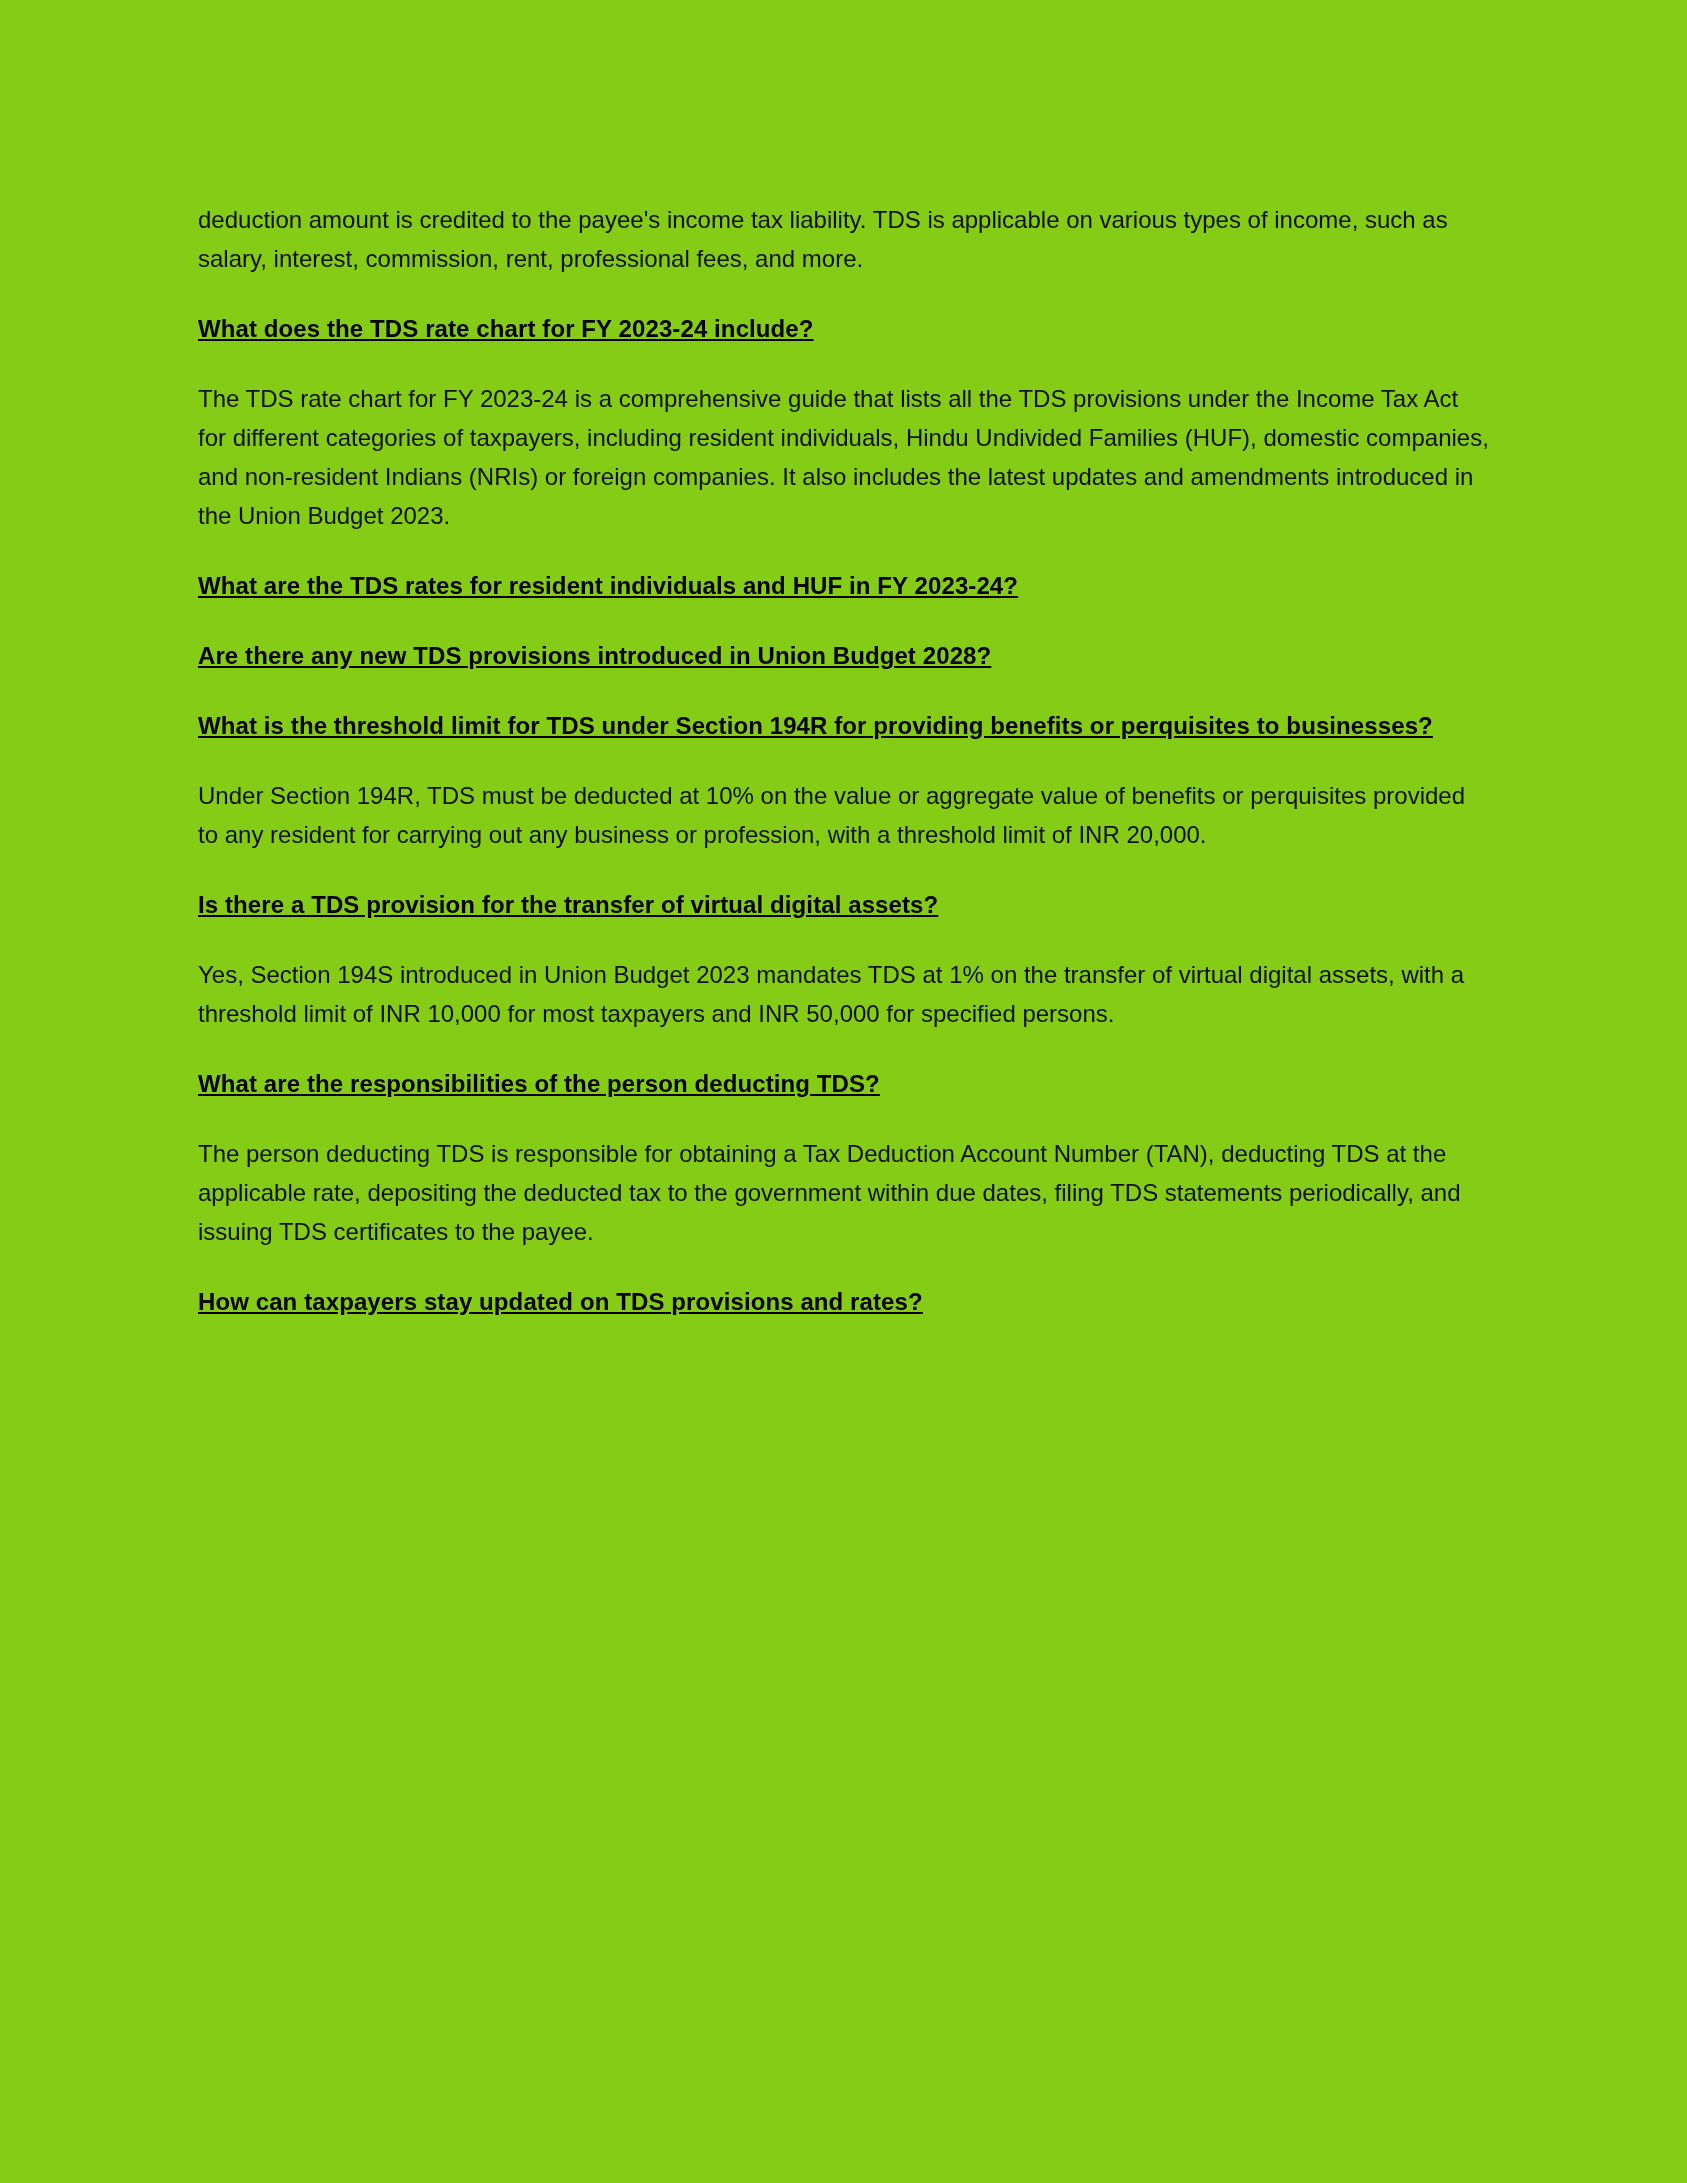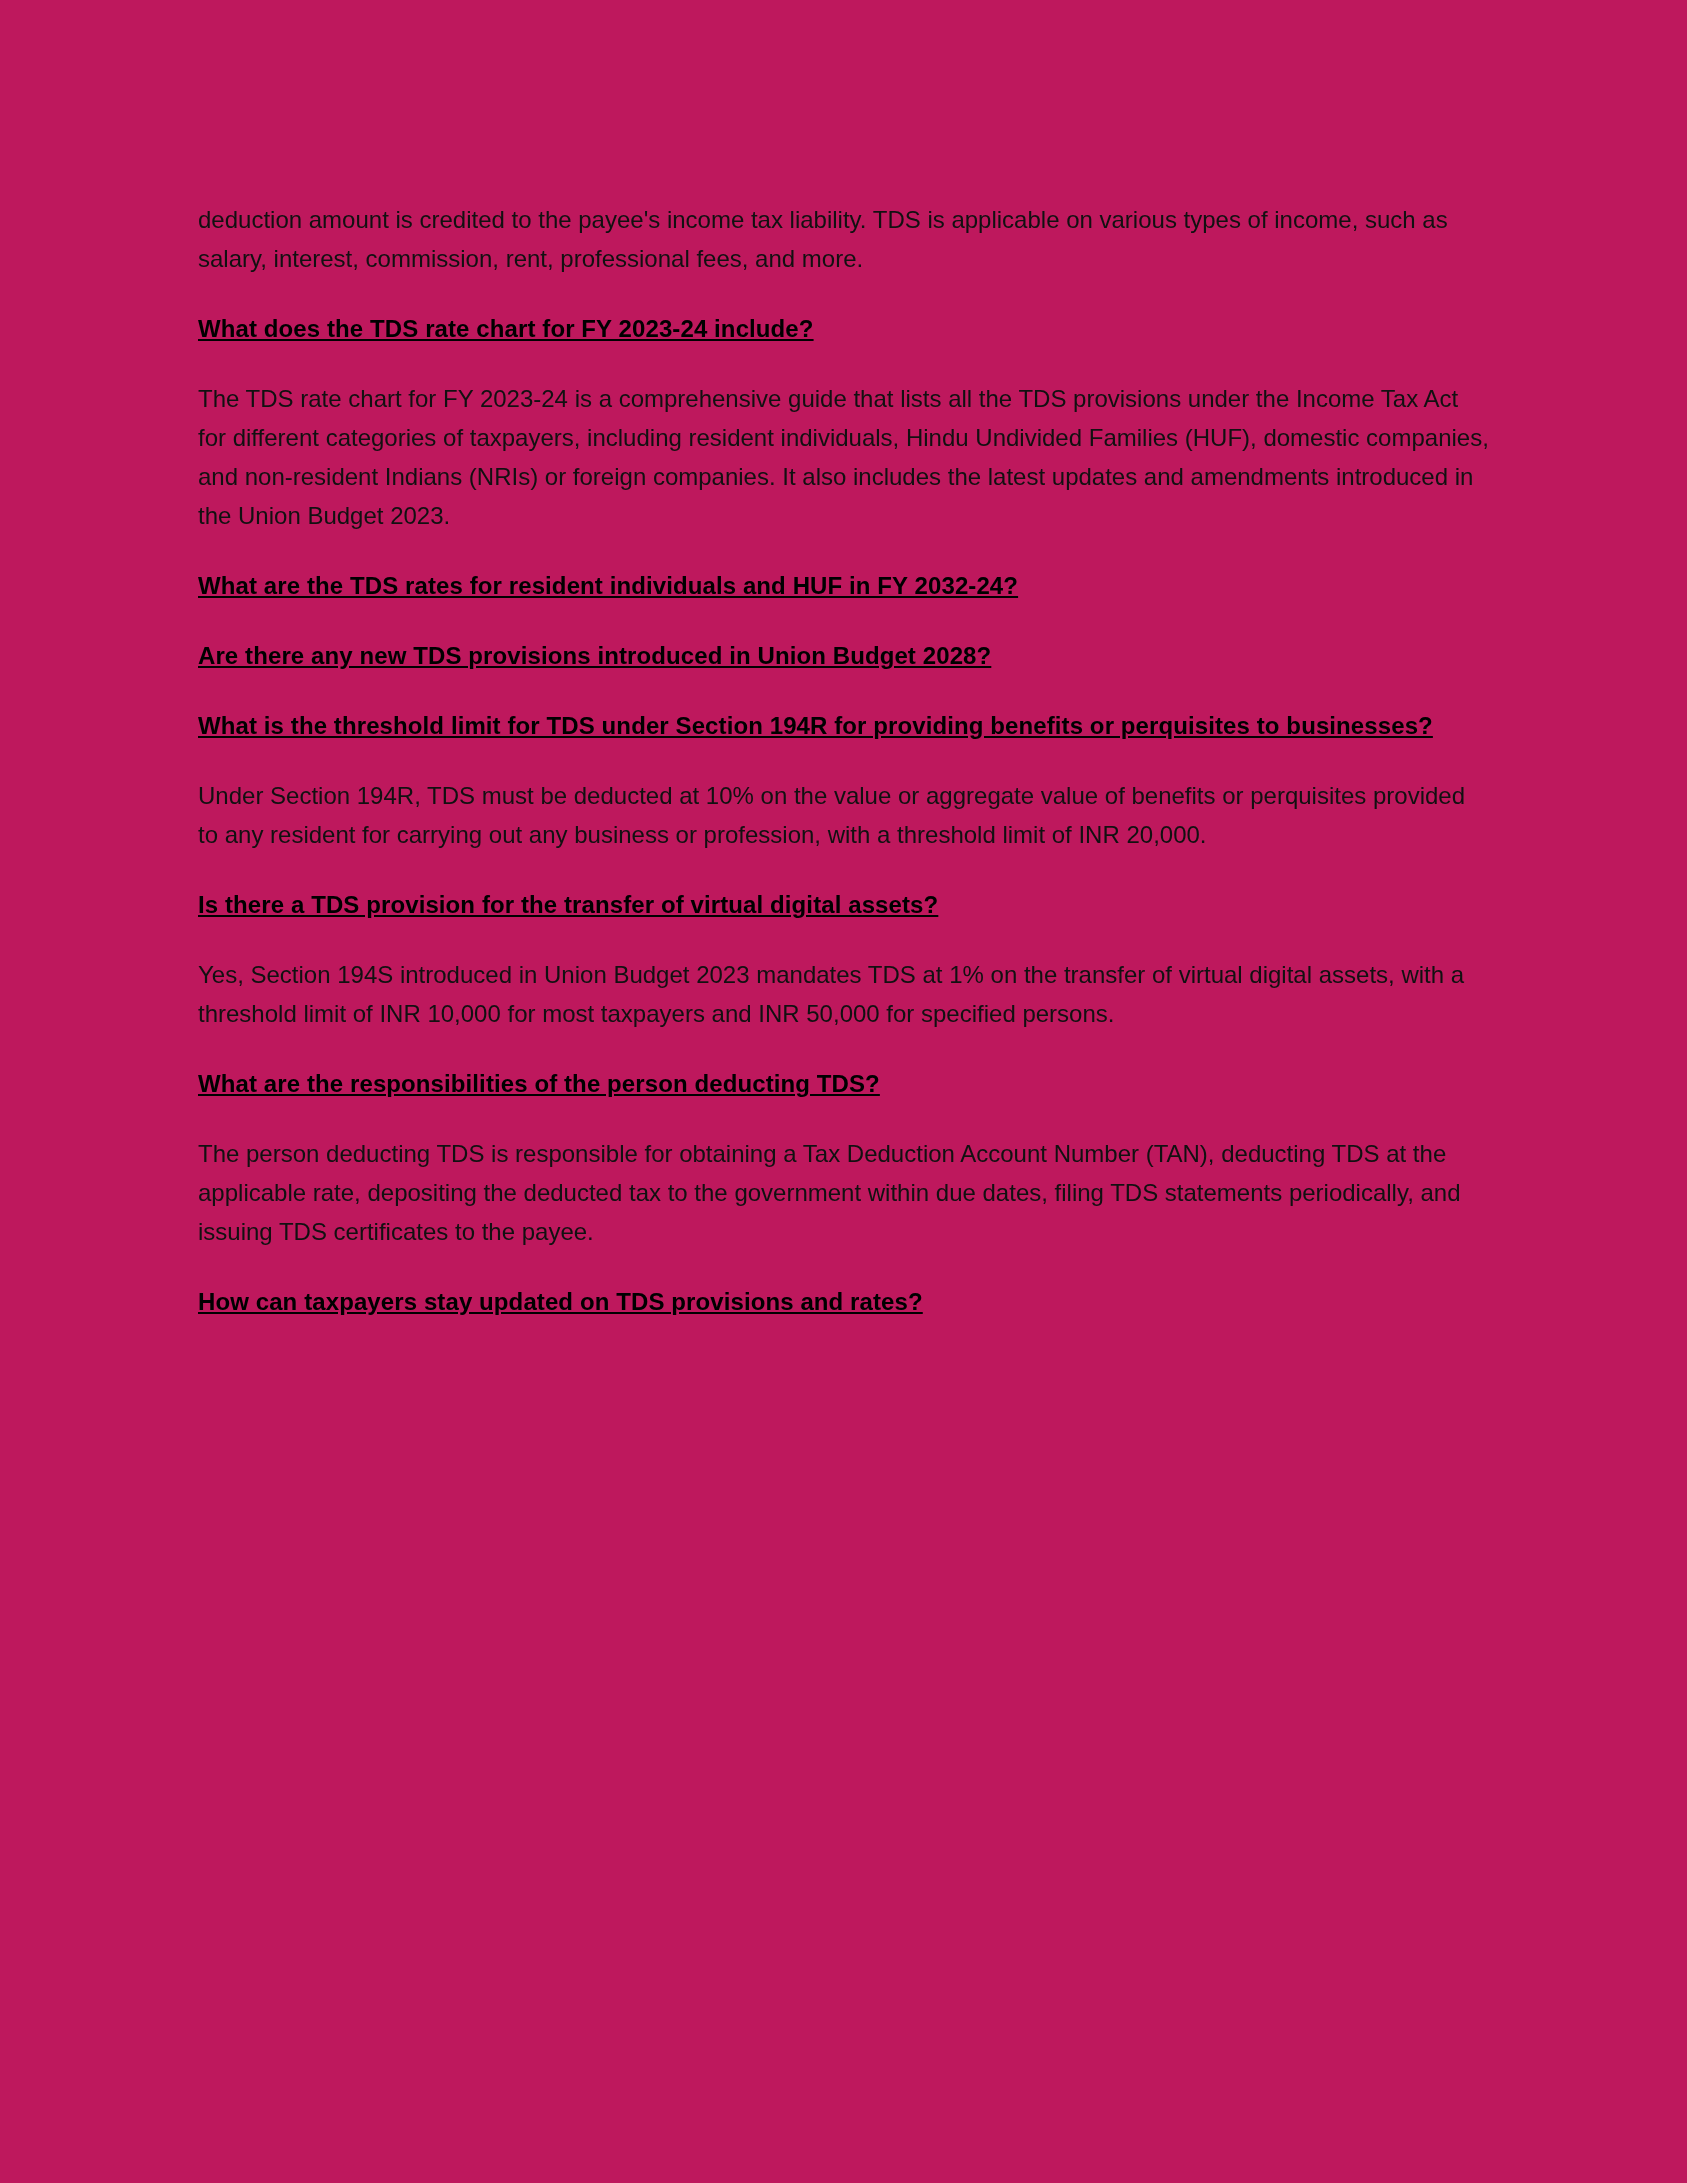--- a/index.html
+++ b/index.html
@@ -11,21 +11,21 @@
     width: 1687px;
     height: 2183px;
     font-family: "Liberation Sans", sans-serif;
     color: #000000;
     -webkit-font-smoothing: antialiased;
   }
   #page {
     position: relative;
     width: 1687px;
     height: 2183px;
-    background: #be185d;
+    background: #84cc16;
     box-sizing: border-box;
     padding: 200px 200px 0 198px;
   }
   #doc-body {
     width: 1292px;
   }
   .para {
     font-size: 24px;
     line-height: 39px;
     font-weight: 400;
@@ -47,21 +47,21 @@
   .block:last-child { margin-bottom: 18px; }
 </style>
 </head>
 <body>
 
 <div id="page">
   <div id="doc-body">
       <p class="block para">deduction amount is credited to the payee's income tax liability. TDS is applicable on various types of income, such as salary, interest, commission, rent, professional fees, and more.</p>
       <p class="block heading">What does the TDS rate chart for FY 2023-24 include?</p>
       <p class="block para">The TDS rate chart for FY 2023-24 is a comprehensive guide that lists all the TDS provisions under the Income Tax Act for different categories of taxpayers, including resident individuals, Hindu Undivided Families (HUF), domestic companies, and non-resident Indians (NRIs) or foreign companies. It also includes the latest updates and amendments introduced in the Union Budget 2023.</p>
-      <p class="block heading">What are the TDS rates for resident individuals and HUF in FY 2032-24?</p>
+      <p class="block heading">What are the TDS rates for resident individuals and HUF in FY 2023-24?</p>
       <p class="block heading">Are there any new TDS provisions introduced in Union Budget 2028?</p>
       <p class="block heading">What is the threshold limit for TDS under Section 194R for providing benefits or perquisites to businesses?</p>
       <p class="block para">Under Section 194R, TDS must be deducted at 10% on the value or aggregate value of benefits or perquisites provided to any resident for carrying out any business or profession, with a threshold limit of INR 20,000.</p>
       <p class="block heading">Is there a TDS provision for the transfer of virtual digital assets?</p>
       <p class="block para">Yes, Section 194S introduced in Union Budget 2023 mandates TDS at 1% on the transfer of virtual digital assets, with a threshold limit of INR 10,000 for most taxpayers and INR 50,000 for specified persons.</p>
       <p class="block heading">What are the responsibilities of the person deducting TDS?</p>
       <p class="block para">The person deducting TDS is responsible for obtaining a Tax Deduction Account Number (TAN), deducting TDS at the applicable rate, depositing the deducted tax to the government within due dates, filing TDS statements periodically, and issuing TDS certificates to the payee.</p>
       <p class="block heading">How can taxpayers stay updated on TDS provisions and rates?</p>
     </div>
 </div>

